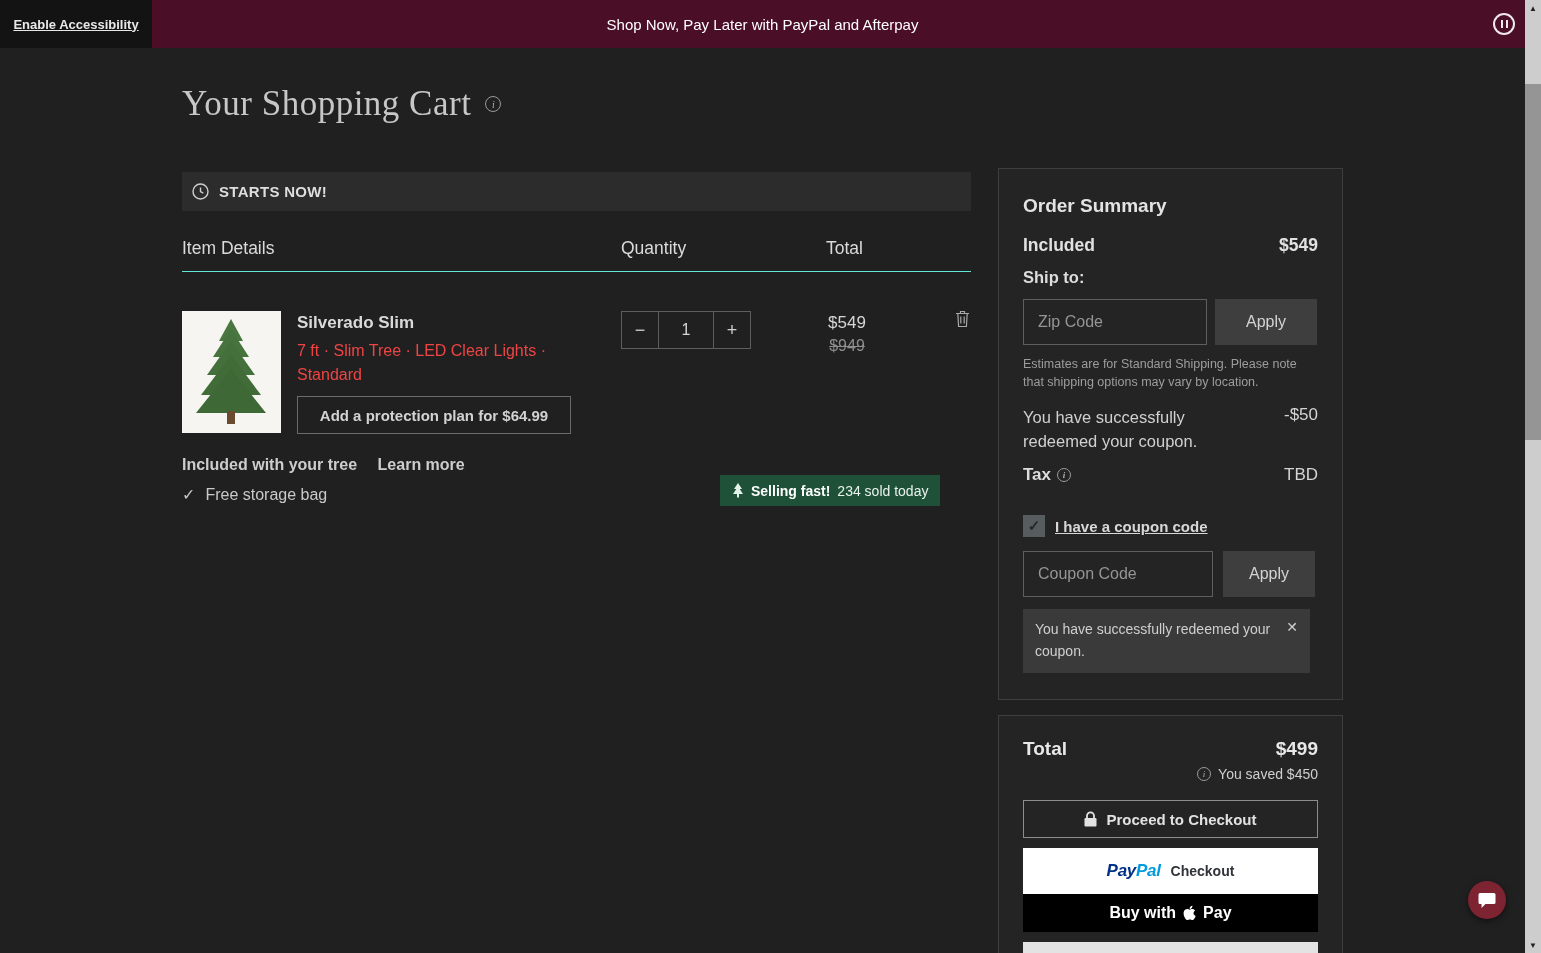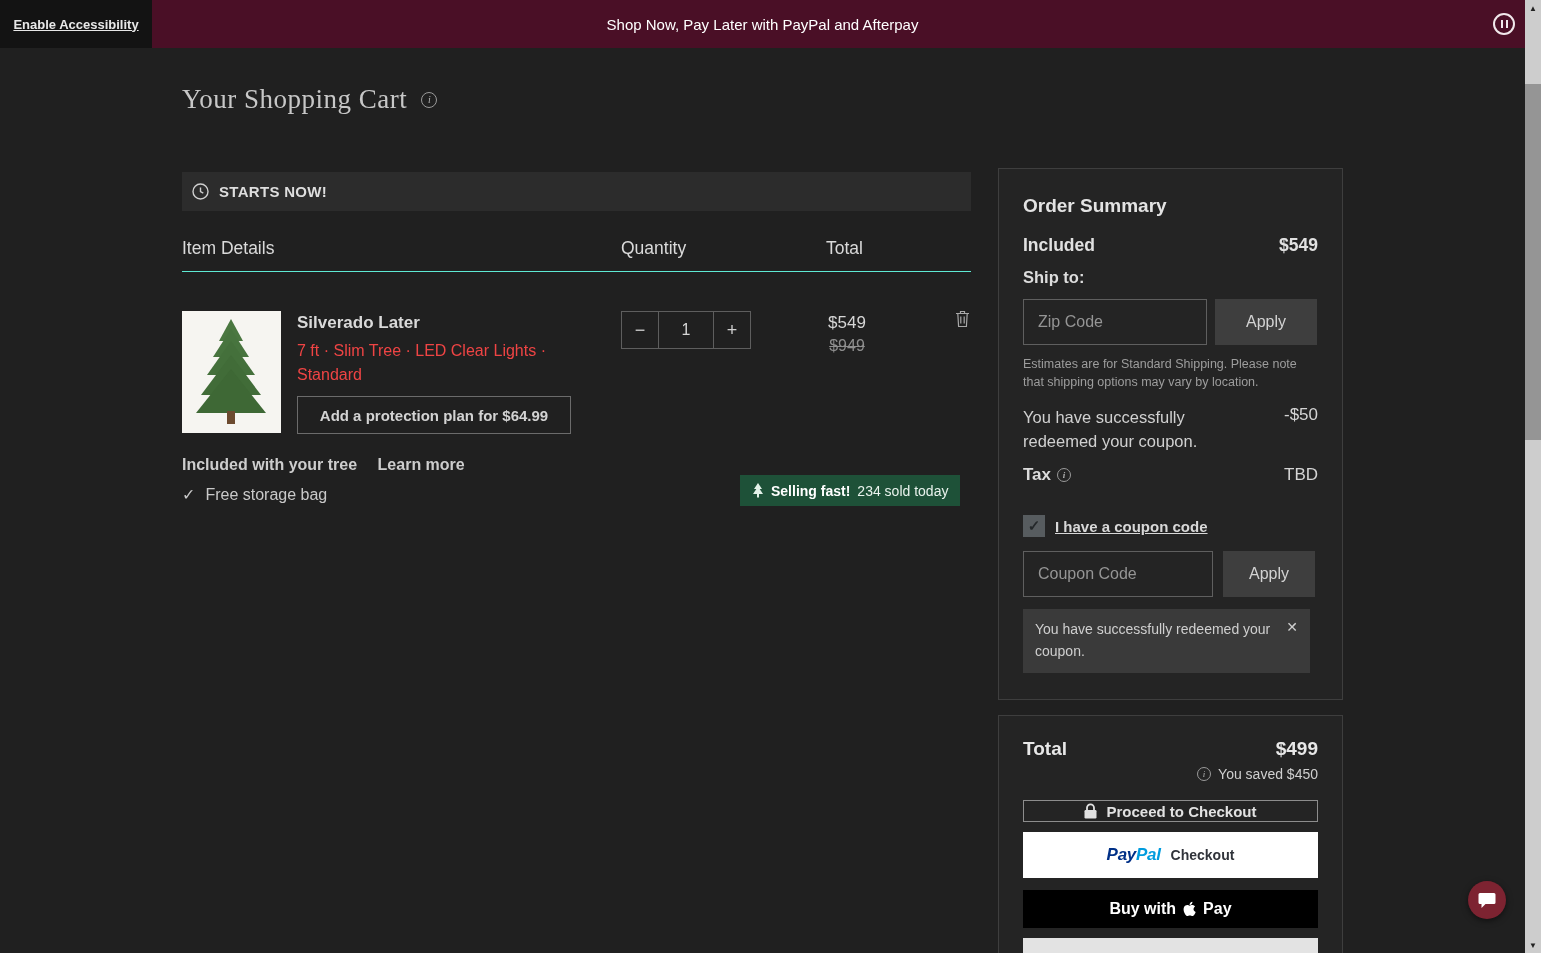--- a/index.html
+++ b/index.html
@@ -23,21 +23,21 @@
 
   
   .scrollbar { position:absolute; right:0; top:0; width:16px; height:953px; background:#cdcdcd; }
   .sb-arrow { position:absolute; left:0; width:16px; height:16px; display:flex; align-items:center;
     justify-content:center; font-size:8px; color:#222; cursor:pointer; }
   .sb-up { top:0; } .sb-down { bottom:0; }
   .sb-thumb { position:absolute; left:0; top:84px; width:16px; height:356px; background:#959595; cursor:pointer; }
 
   
   .page-title-wrap { position:absolute; left:182px; top:84px; display:flex; align-items:center; gap:14px; }
-  .page-title { font-family:"Liberation Serif", serif; font-weight:400; font-size:27px;
+  .page-title { font-family:"Liberation Serif", serif; font-weight:400; font-size:35px;
     color:#c7c7c7; letter-spacing:0.5px; }
   .info-circle { display:inline-flex; width:16px; height:16px; border:1px solid #9a9a9a; border-radius:50%;
     align-items:center; justify-content:center; font-size:10px; color:#b3b3b3;
     font-family:"Liberation Serif", serif; font-style:italic; flex:none; cursor:pointer; }
   .info-circle.small { width:14px; height:14px; font-size:9px; }
 
   
   .promo { position:absolute; left:182px; top:172px; width:789px; height:39px; background:#2c2c2c;
     display:flex; align-items:center; gap:10px; padding-left:10px; }
   .promo-lead { font-weight:700; font-size:15px; color:#dedede; letter-spacing:0.3px; }
@@ -67,21 +67,21 @@
   .price-now { font-size:17px; color:#d6d6d6; }
   .price-was { margin-top:4px; font-size:16px; color:#8e8e8e; text-decoration:line-through; }
   .trash-btn { position:absolute; left:771px; top:80px; width:18px; height:20px; cursor:pointer; background:none; border:none; }
 
   .included-row { position:absolute; left:0; top:226px; font-size:16px; color:#cdcdcd; }
   .included-label { font-weight:700; }
   .learn-more { font-weight:700; margin-left:16px; cursor:pointer; }
   .storage-row { position:absolute; left:0; top:255px; display:flex; align-items:center; gap:10px;
     font-size:16px; color:#c9c9c9; }
 
-  .badge { position:absolute; left:558px; top:245px; height:31px; background:#1e5138;
+  .badge { position:absolute; left:538px; top:245px; height:31px; background:#1e5138;
     display:flex; align-items:center; gap:7px; padding:0 12px; font-size:14px; color:#e9f3ed; }
   .badge-bold { font-weight:700; color:#ffffff; }
 
   
   .panel { position:absolute; background:#242424; border:1px solid #3e3e3e; }
   #summary-panel { left:998px; top:168px; width:345px; height:532px; padding:26px 24px; }
   #totals-panel  { left:998px; top:715px; width:345px; height:292px; padding:22px 24px; }
 
   .sum-title { font-size:19px; font-weight:700; color:#e3e3e3; }
   .row-between { display:flex; justify-content:space-between; align-items:baseline; }
@@ -110,30 +110,30 @@
   .coupon-input { width:190px; }
   .coupon-apply { width:92px; margin-left:10px; }
   .toast { margin-top:12px; width:287px; background:#3a3a3a; padding:10px 12px; display:flex;
     justify-content:space-between; gap:8px; }
   .toast-text { font-size:14px; line-height:1.55; color:#cfcfcf; }
   .toast-close { font-size:14px; color:#cfcfcf; cursor:pointer; line-height:1.2; }
 
   .total-row { font-size:19px; font-weight:700; color:#e8e8e8; }
   .saved-row { margin-top:6px; display:flex; justify-content:flex-end; align-items:center; gap:7px;
     font-size:14px; color:#cfcfcf; }
-  .checkout-btn { margin-top:18px; width:100%; height:22px; background:none; border:1px solid #8d8d8d;
+  .checkout-btn { margin-top:18px; width:100%; height:38px; background:none; border:1px solid #8d8d8d;
     color:#e2e2e2; font-size:15px; font-weight:700; display:flex; align-items:center; justify-content:center;
     gap:9px; cursor:pointer; font-family:"Liberation Sans", sans-serif; }
   .paypal-btn { margin-top:10px; width:100%; height:46px; background:#ffffff; border:none; display:flex;
     align-items:center; justify-content:center; gap:6px; cursor:pointer; }
   .pp-word { font-style:italic; font-weight:700; font-size:17px; letter-spacing:-0.3px;
     font-family:"Liberation Sans", sans-serif; }
   .pp-pay { color:#003087; } .pp-pal { color:#009cde; }
   .pp-suffix { font-size:14px; font-weight:700; color:#30333a; margin-left:4px; }
-  .apple-btn { margin-top:12px; width:100%; height:38px; background:#000; border:none; color:#fff;
+  .apple-btn { margin-top:0; width:100%; height:38px; background:#000; border:none; color:#fff;
     font-size:16px; font-weight:600; display:flex; align-items:center; justify-content:center; gap:7px;
     cursor:pointer; font-family:"Liberation Sans", sans-serif; }
   .partial-btn { margin-top:10px; width:100%; height:38px; background:#e3e3e3; border:none; }
 
   .chat-bubble { position:absolute; left:1468px; top:881px; width:38px; height:38px; border-radius:50%;
     background:#7d2331; display:flex; align-items:center; justify-content:center; cursor:pointer;
     box-shadow:0 2px 6px rgba(0,0,0,0.5); }
 </style>
 </head>
 <body>
@@ -181,21 +181,21 @@
       <polygon points="49,8 61,30 37,30" fill="#4a7740"></polygon>
       <polygon points="49,18 67,46 31,46" fill="#47743e"></polygon>
       <polygon points="49,30 73,64 25,64" fill="#44703b"></polygon>
       <polygon points="49,44 79,84 19,84" fill="#416c38"></polygon>
       <polygon points="49,58 84,102 14,102" fill="#3e6835"></polygon>
       <rect x="45" y="100" width="8" height="13" fill="#6c4a2f"></rect>
     </svg>
   </div>
 
   <div class="item-info">
-    <div class="item-name">Silverado Later</div>
+    <div class="item-name">Silverado Slim</div>
     <div class="item-specs">7 ft · Slim Tree · LED Clear Lights · Standard</div>
   </div>
   <button class="protect-btn">Add a protection plan for $64.99</button>
 
   <div class="stepper">
     <div class="step-btn">−</div>
     <input class="qty-input" value="1" style="">
     <div class="step-btn">+</div>
   </div>
 

